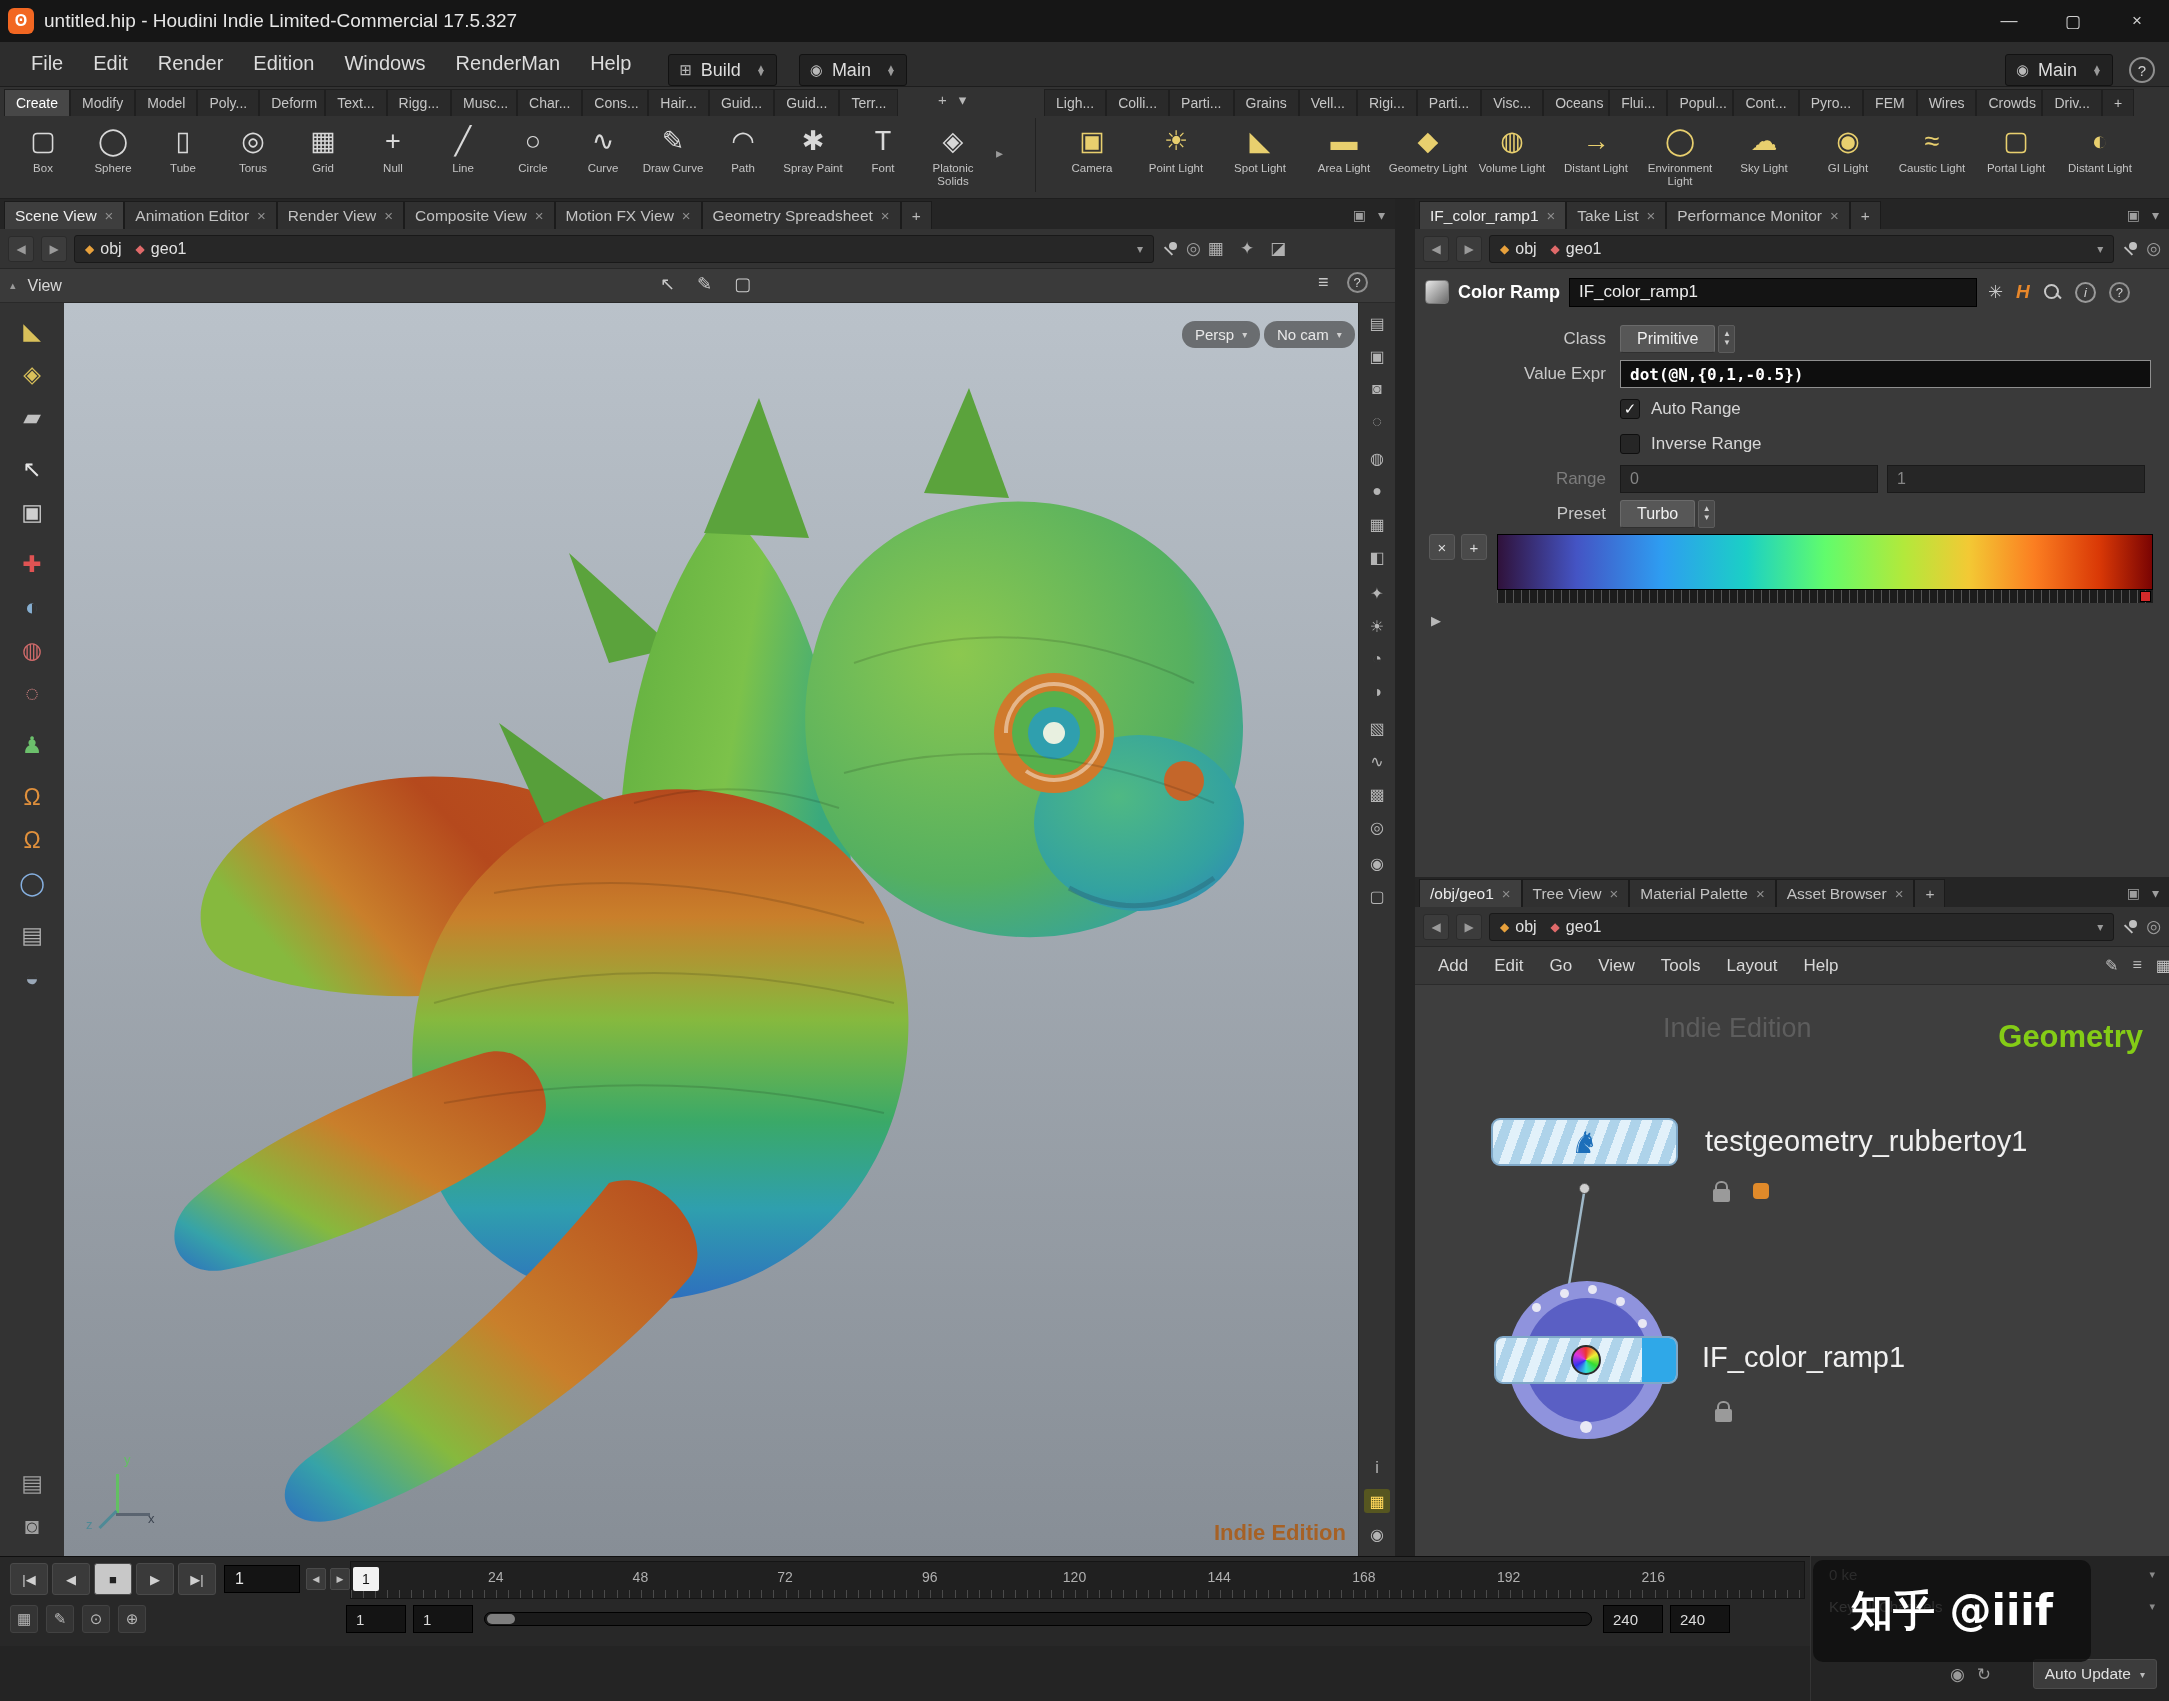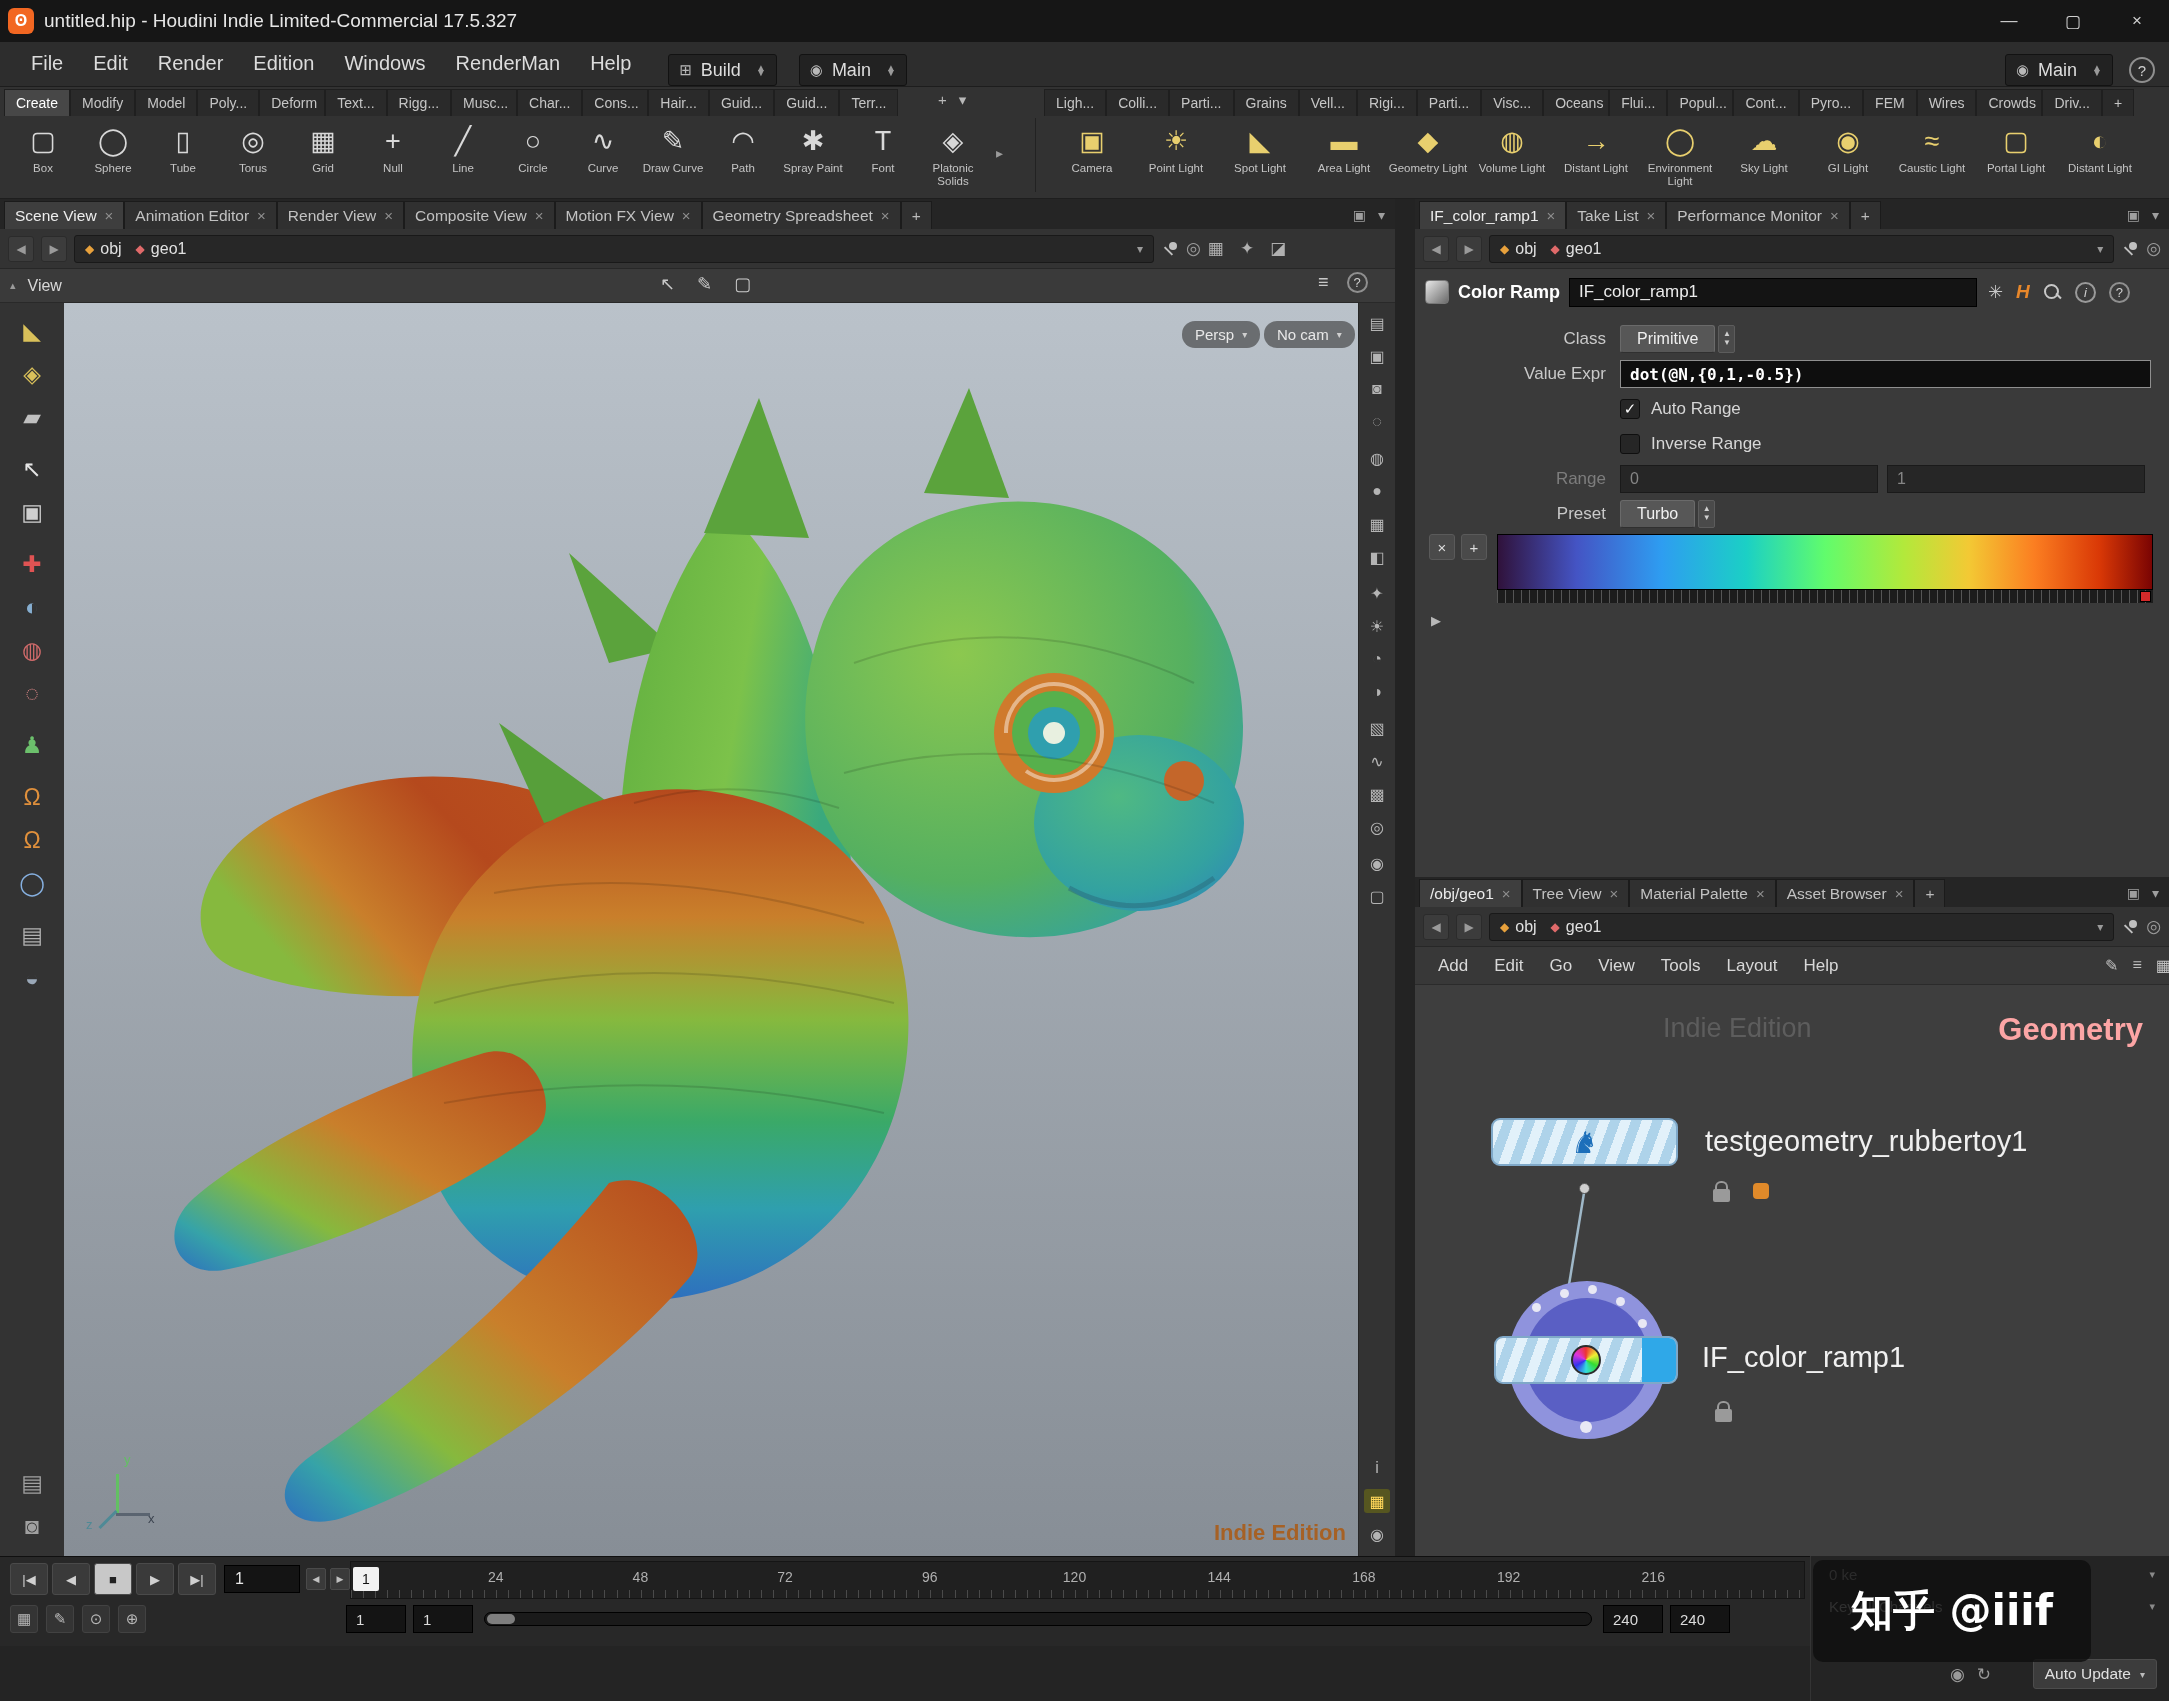--- a/index.html
+++ b/index.html
@@ -164,21 +164,21 @@
   #network-pane { position:absolute; left:1415px; top:877px; width:754px; height:679px; background:#3a3a3a; overflow:hidden; }
   #network-tabs-row { position:absolute; left:0; top:0; width:754px; height:30px; background:#252525; display:flex;
     align-items:flex-end; padding-left:4px; }
   #net-menu-row { position:absolute; left:0; top:70px; width:818px; height:38px; background:#383838; display:flex;
     align-items:center; padding:0 10px; border-bottom:1px solid #2b2b2b; }
   #net-menu { display:flex; }
   .net-menu-item { padding:0 13px; font-size:17px; color:#d8d8d8; }
   #net-menu-icons { margin-left:auto; display:flex; gap:14px; color:#c0c0c0; font-size:16px; }
   #net-canvas { position:absolute; left:0; top:108px; width:754px; height:571px; background:#3e3e3e; }
   #net-indie { position:absolute; left:248px; top:28px; font-size:27px; color:#5d5d5d; }
-  #net-type { position:absolute; right:26px; top:27px; font-size:31px; color:#fca5a5; font-weight:bold; }
+  #net-type { position:absolute; right:26px; top:34px; font-size:31px; color:#84cc16; font-weight:bold; }
   #wire-svg { position:absolute; left:0; top:0; width:754px; height:571px; }
   .node-body { background:repeating-linear-gradient(110deg,#e2f1fa 0 10px,#aed3ea 10px 20px);
     border:2px solid #7fa8c8; border-radius:9px; width:100%; height:100%; display:flex; align-items:center;
     justify-content:center; position:relative; overflow:hidden; }
   #node1 { position:absolute; left:76px; top:133px; width:187px; height:48px; }
   #node1-glyph { color:#1d6fba; font-size:30px; transform:scaleX(-1); }
   #node1-out { position:absolute; left:164px; top:198px; width:11px; height:11px; border-radius:50%; background:#cfcfcf; border:1px solid #555; }
   .node-label { position:absolute; color:#f0f0f0; font-size:29px; white-space:nowrap; }
   #node1-label { left:290px; top:140px; }
   #node2-label { left:287px; top:356px; }

